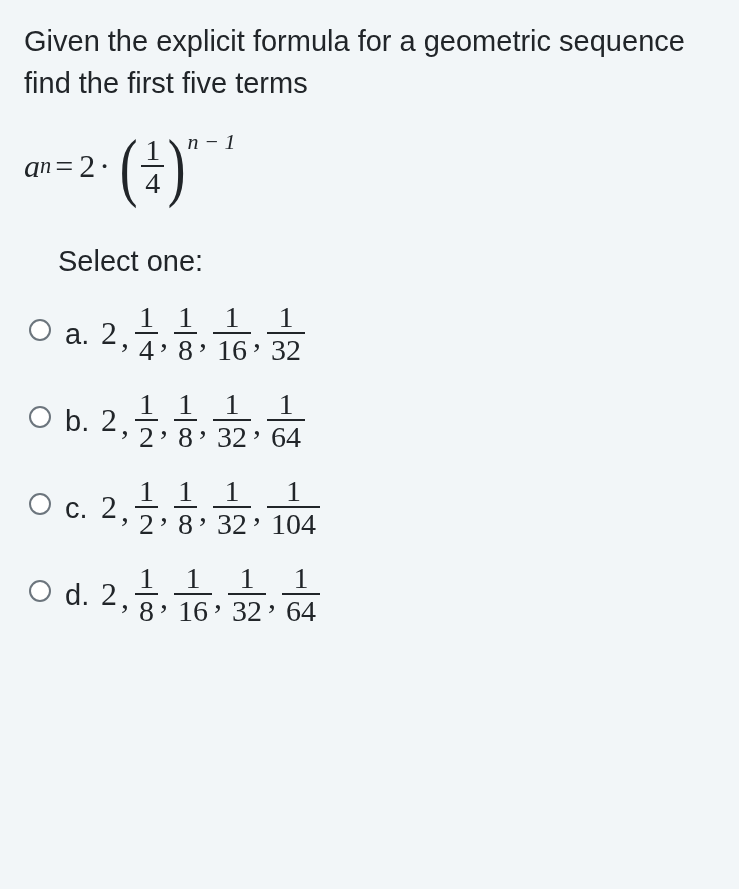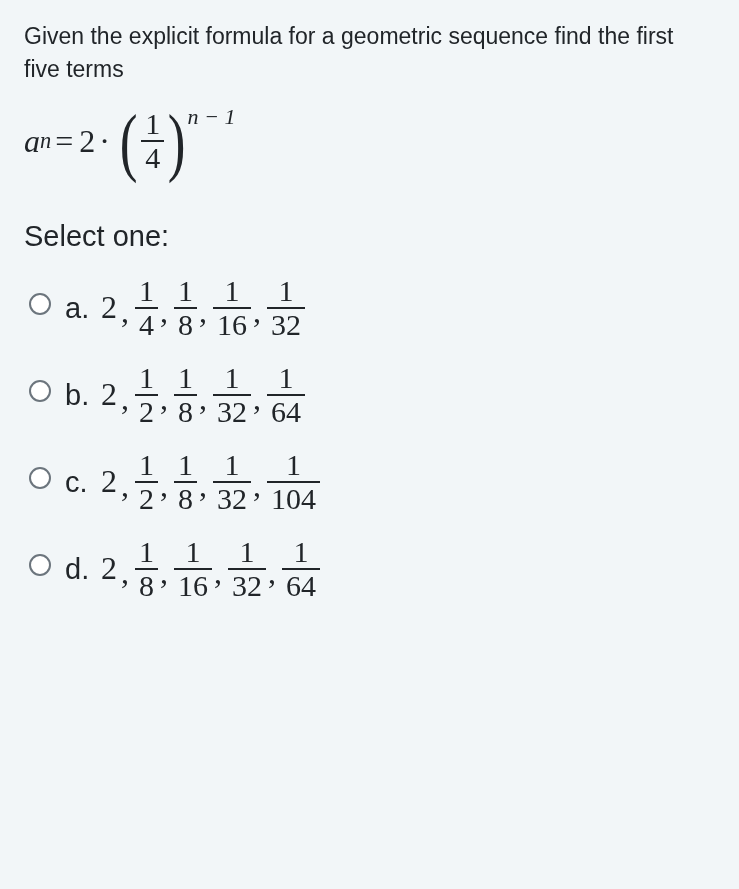--- a/index.html
+++ b/index.html
@@ -7,22 +7,22 @@
     padding: 20px 24px;
     font-family: "Segoe UI", Arial, sans-serif;
     font-size: 28px;
     color: #212529;
     background: #f2f6f8;
     width: 739px;
     box-sizing: border-box;
     line-height: 1.45;
   }
   .question-text {
-    font-size: 23px;
-    margin-bottom: 20px;
+    font-size: 29px;
+    margin-bottom: 28px;
   }
   .formula {
     font-family: "Times New Roman", serif;
     font-size: 32px;
     display: flex;
     align-items: center;
     margin-bottom: 40px;
     margin-top: 10px;
   }
   .formula .sub { font-size: 0.7em; vertical-align: sub; font-style: italic; }
@@ -54,20 +54,21 @@
     font-size: 22px;
     font-style: italic;
     align-self: flex-start;
     margin-top: -6px;
     margin-left: -2px;
     text-align: right;
   }
   .select-label {
     font-size: 29px;
     margin-bottom: 18px;
+    margin-left: 34px;
   }
   .option {
     display: flex;
     align-items: flex-start;
     margin-bottom: 22px;
   }
   .radio {
     appearance: none;
     width: 22px;
     height: 22px;

